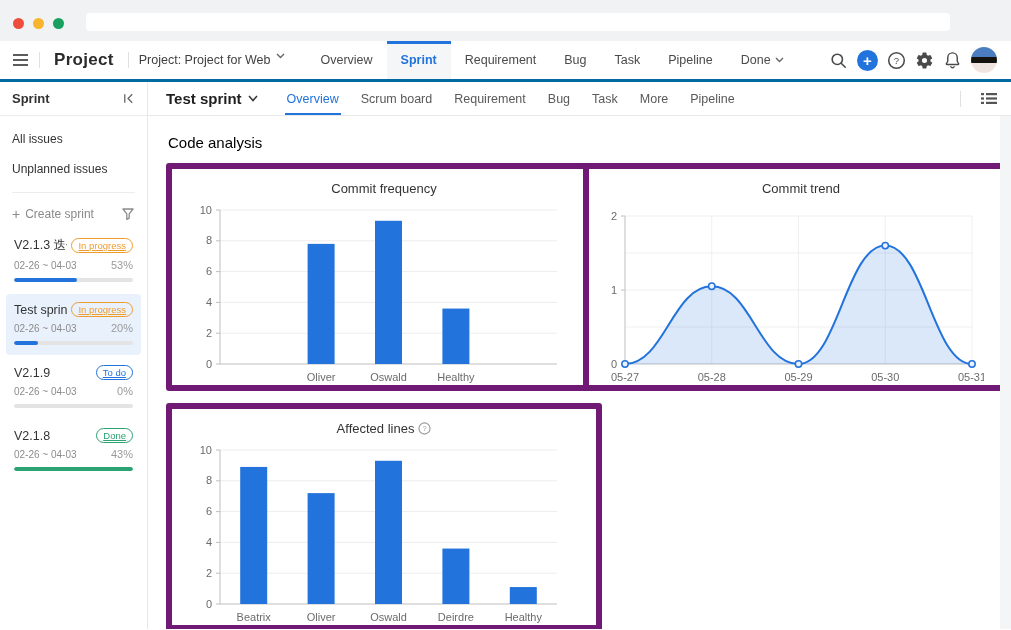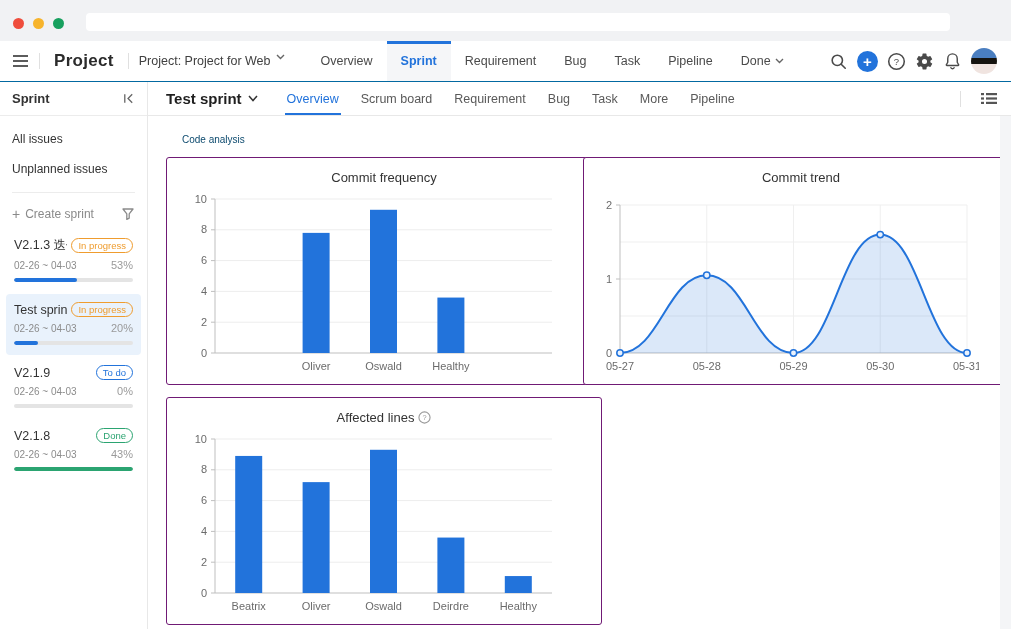--- a/index.html
+++ b/index.html
@@ -9,21 +9,21 @@
   
   .browser-bar { height:41px; background:#f1f2f4; position:relative; }
   .dot { position:absolute; top:18px; width:11px; height:11px; border-radius:50%; }
   .dot.red{ left:13px; background:#ef4d3c; }
   .dot.yellow{ left:33px; background:#f7b42c; }
   .dot.green{ left:53px; background:#17a05e; }
   .url-bar { position:absolute; left:86px; top:13px; width:864px; height:18px;
     background:#fff; border-radius:4px; }
 
   
-  .app-header { height:41px; background:#fff; border-bottom:1px solid #0369a1;
+  .app-header { height:41px; background:#fff; border-bottom:3px solid #0369a1;
     display:flex; align-items:stretch; }
   .hd-left { display:flex; align-items:center; padding-left:12px; }
   .icon-btn { display:flex; align-items:center; justify-content:center; cursor:pointer; }
   .v-div { width:1px; height:16px; background:#e0e0e0; margin:auto 10px; }
   .logo { font-size:17px; font-weight:700; letter-spacing:.3px; color:#2b2b2b; padding:0 4px; }
   .proj-sel { display:flex; align-items:flex-start; gap:5px; font-size:12.5px; color:#404040; cursor:pointer; }
   .hd-tabs { display:flex; align-items:stretch; margin-left:22px; }
   .hd-tab { position:relative; display:flex; align-items:center; gap:4px; padding:0 14px;
     font-size:12.5px; color:#4a4a4a; cursor:pointer; }
   .hd-tab.active { background:#f5f6f8; color:#2273db; font-weight:700; }
@@ -47,42 +47,42 @@
   .sb-divider { height:1px; background:#ececec; margin:8px 12px; }
   .create-row { display:flex; align-items:center; justify-content:space-between;
     padding:6px 12px 8px 12px; }
   .create-btn { font-size:12px; color:#8a8a8a; display:flex; align-items:center; gap:5px; cursor:pointer; }
   .create-plus { font-size:14px; line-height:1; color:#8a8a8a; }
   .sprint-list { padding:0 6px; }
   .sprint-card { padding:8px 8px 10px 8px; border-radius:4px; cursor:pointer; margin-bottom:2px; }
   .sprint-card.selected { background:#e9f2fc; }
   .sp-row1 { display:flex; align-items:center; justify-content:space-between; gap:4px; }
   .sp-name { font-size:12.5px; color:#333; white-space:nowrap; overflow:hidden; }
-  .badge { font-size:9.5px; border:1px solid; border-radius:9px; padding:1px 6px; white-space:nowrap; flex:none; }
+  .badge { font-size:9.5px; border:1px solid; border-radius:9px; padding:1px 6px; white-space:nowrap; flex:none;text-decoration:underline; }
   .sp-row2 { display:flex; align-items:center; justify-content:space-between; margin-top:5px; }
   .sp-dates { font-size:10px; color:#8c8c8c; }
   .sp-pct { font-size:11px; color:#9a9a9a; }
   .progress-track { height:4px; border-radius:2px; background:#e4e4e4; margin-top:7px; overflow:hidden; }
   .progress-fill { height:100%; border-radius:2px; }
 
   
   .m-toolbar { height:34px; border-bottom:1px solid #e8e8e8; display:flex; align-items:stretch; padding:0 14px 0 18px; }
   .m-sprint { display:flex; align-items:center; gap:6px; font-size:15px; font-weight:700; color:#1f1f1f; cursor:pointer; margin-right:18px; }
   .m-tabs { display:flex; align-items:stretch; }
   .m-tab { position:relative; display:flex; align-items:center; padding:0 11px; font-size:12.5px; color:#595959; cursor:pointer; }
   .m-tab.active { color:#2273db; }
   .m-tab.active::after { content:""; position:absolute; left:9px; right:9px; bottom:0; height:2px; background:#2273db; }
   .m-right { margin-left:auto; display:flex; align-items:center; gap:10px; }
 
   
   .m-content { position:relative; flex:1; background:#fff; padding:14px 24px 0 18px; overflow:hidden; }
   .scroll-gutter { position:absolute; top:0; right:0; bottom:0; width:11px; background:#f4f5f7; }
-  .section-title { font-size:10px; font-weight:500; color:#0c4a6e; margin:4px 0 12px 16px; }
+  .section-title { font-size:15px; font-weight:500; color:#000000; margin:4px 0 12px 2px; }
   .cards { display:grid; grid-template-columns:403px 403px; gap:12px 14px; }
-  .card { width:436px; height:228px; background:#fff; border:1px solid #701a75; border-radius:3px; padding:8px 8px 0 8px; }
+  .card { width:436px; height:228px; background:#fff; border:6px solid #701a75; border-radius:3px; padding:8px 8px 0 8px; }
   .card h3 { font-size:13px; font-weight:500; color:#333; text-align:center; margin:4px 0 2px 0;
     display:flex; align-items:center; justify-content:center; gap:4px; }
   svg text { font-family:"Liberation Sans", sans-serif; }
 </style>
 </head>
 <body>
 
 <div class="browser-bar">
   <span class="dot red"></span>
   <span class="dot yellow"></span>

